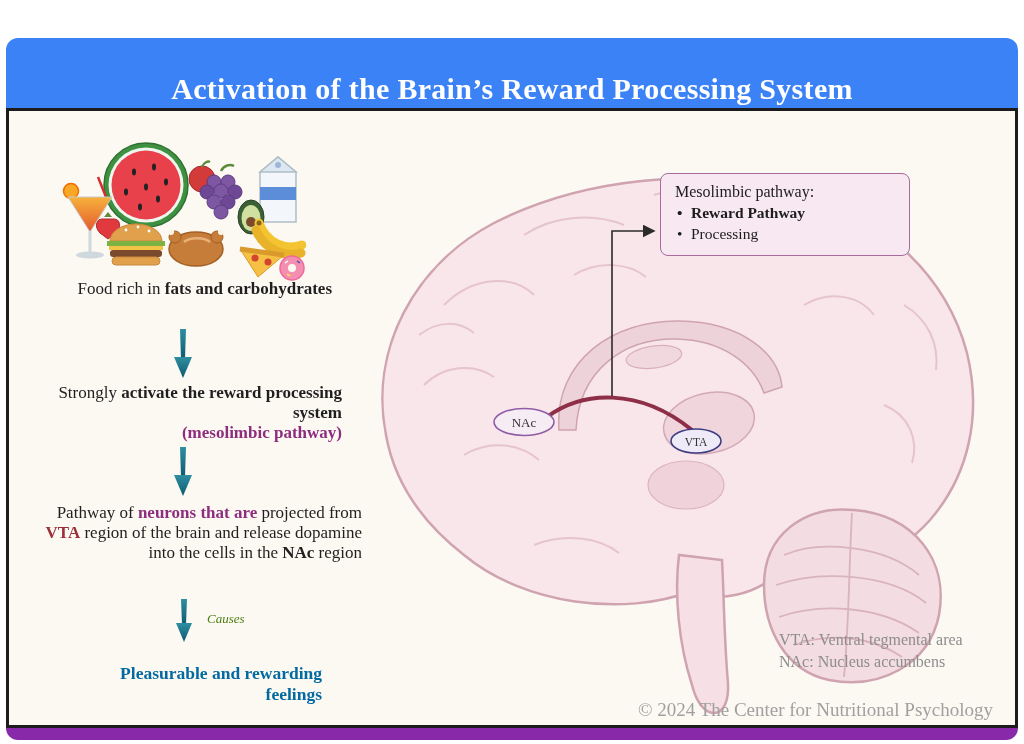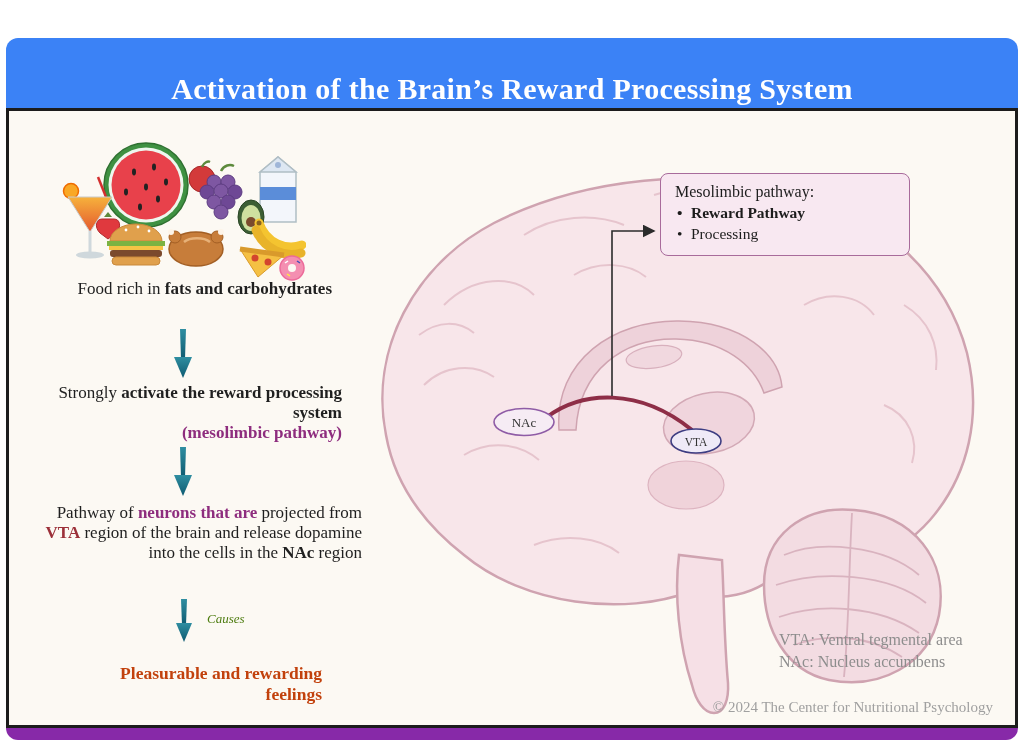--- a/index.html
+++ b/index.html
@@ -32,21 +32,21 @@
 
   .tb { position:absolute; text-align:right; font-size:17px; line-height:1.18; color:#1f1f1f; }
   .tb b { font-weight:bold; }
   .purple-bold { color:#8e2d7e; font-weight:bold; }
   .maroon-bold { color:#9c3039; font-weight:bold; }
   .block-line { display:block; }
 
   .step1 { top:168px; left:43px; width:280px; }
   .step2 { top:272px; left:33px; width:300px; }
   .step3 { top:392px; left:13px; width:340px; }
-  .step4 { top:552px; left:53px; width:260px; font-size:17.5px; font-weight:bold; color:#c2410c; }
+  .step4 { top:552px; left:53px; width:260px; font-size:17.5px; font-weight:bold; color:#0369a1; }
 
   .arrow { position:absolute; width:20px; }
   .arrow1 { left:164px; top:218px; }
   .arrow2 { left:164px; top:336px; }
   .arrow3 { left:166px; top:488px; }
   .causes {
     position:absolute; left:198px; top:500px; font-size:13px; font-style:italic;
     color:#4d7c0f;
   }
 
@@ -60,21 +60,21 @@
   }
   .callout .c-title { font-size:16px; margin-bottom:2px; }
   .callout ul { list-style:none; }
   .callout li { position:relative; padding-left:16px; font-size:15.5px; line-height:1.35; }
   .callout li::before { content:"\2022"; position:absolute; left:2px; }
   .callout li.strong { font-weight:bold; }
 
   .legend { position:absolute; left:770px; top:518px; font-size:16px; color:#8d8d8d; line-height:1.4; }
   .copyright {
     position:absolute; left:592px; top:588px; width:392px; text-align:right;
-    font-size:15px; color:#a0a0a0;
+    font-size:19px; color:#a0a0a0;
   }
 </style>
 </head>
 <body>
 
 <div class="page">
 
   <header class="banner">
     <h1>Activation of the Brain’s Reward Processing System</h1>
   </header>

